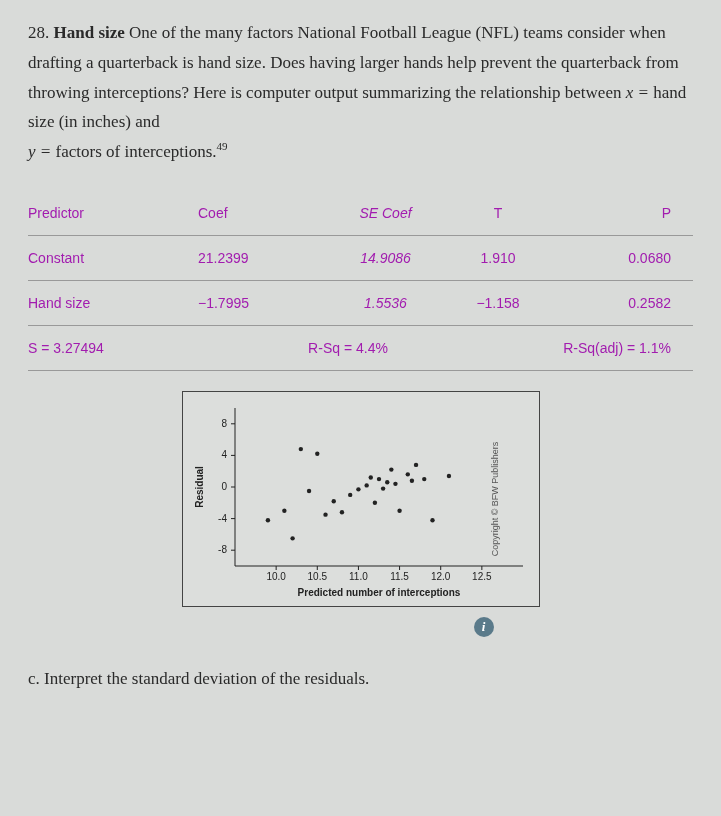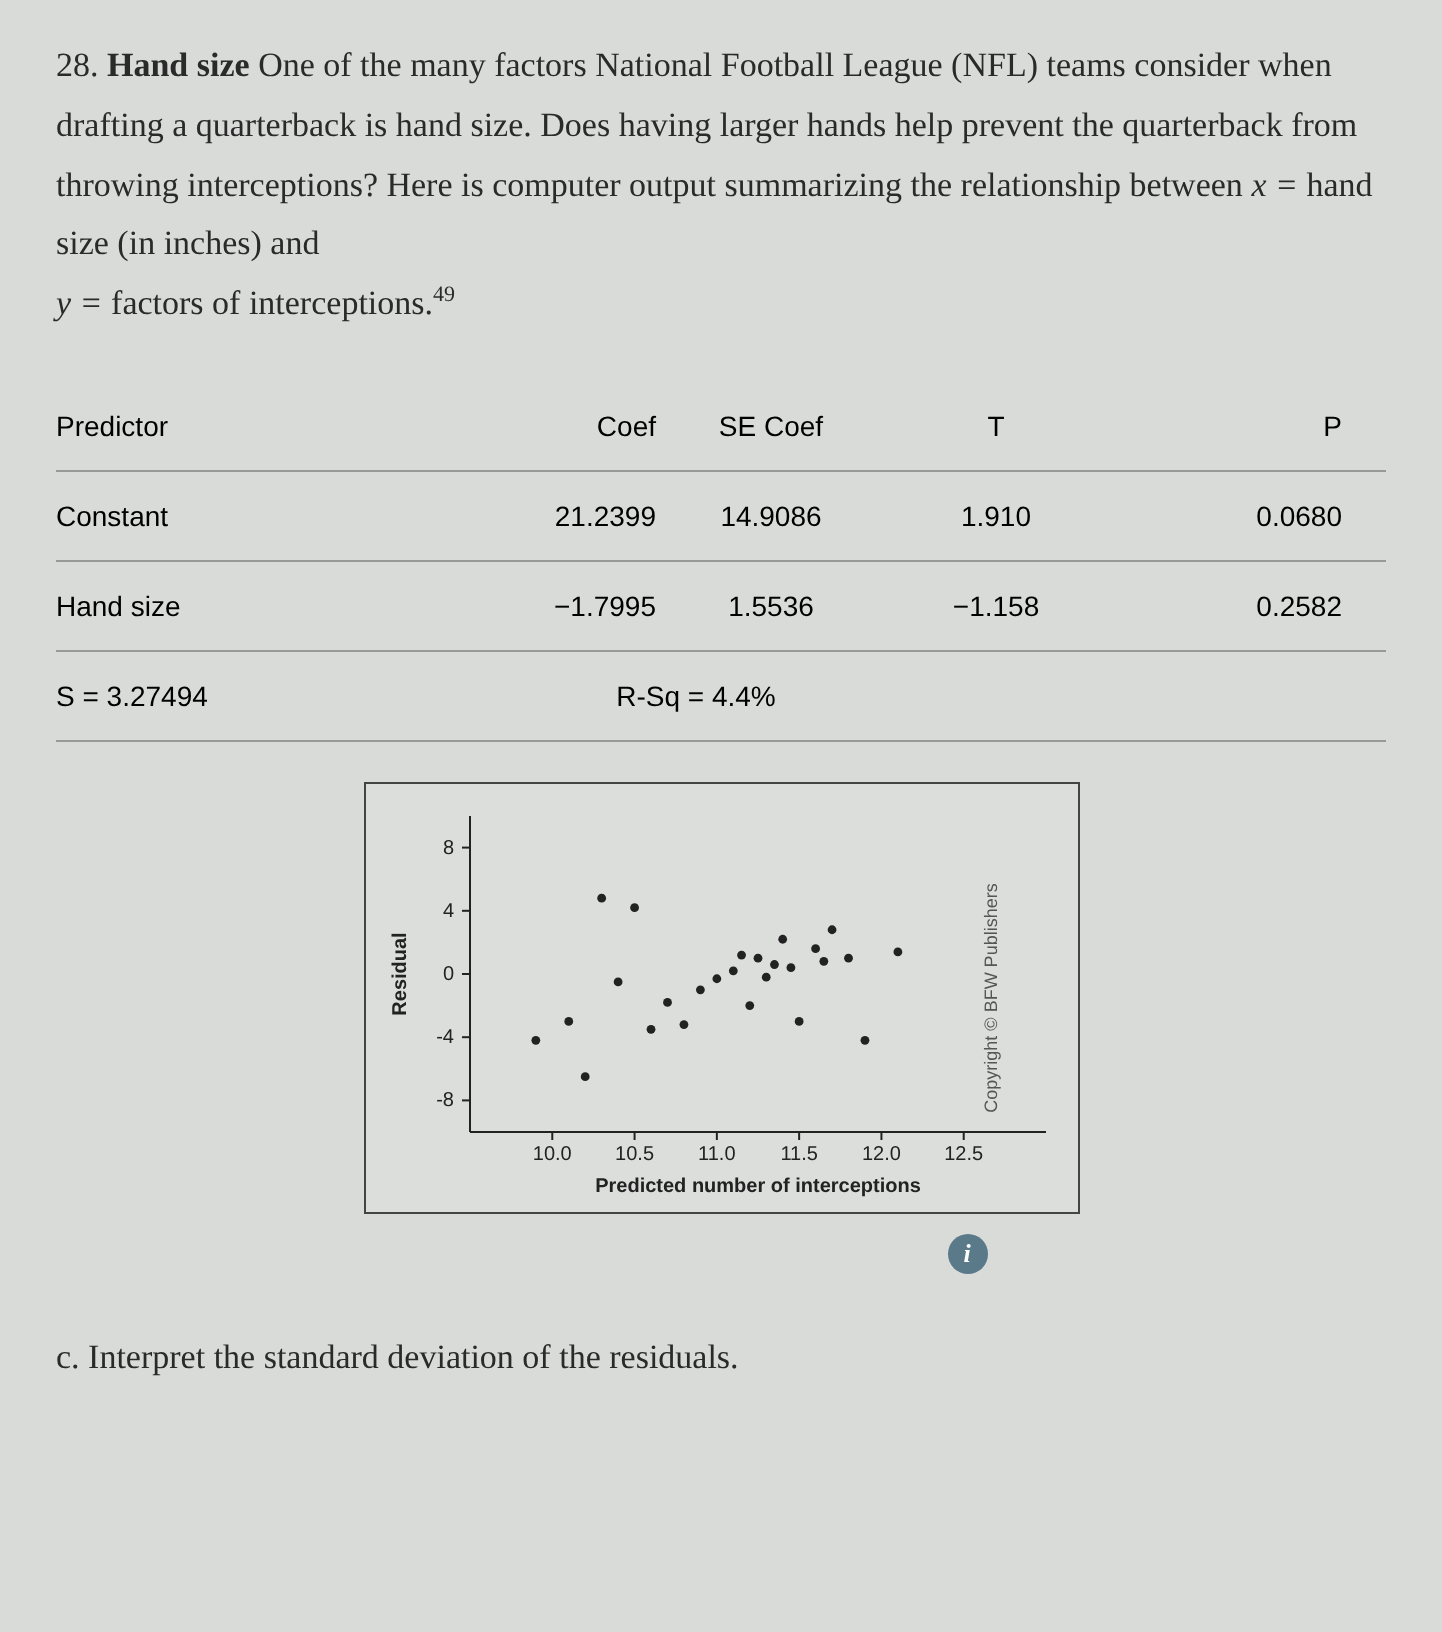--- a/index.html
+++ b/index.html
@@ -18,31 +18,31 @@
       margin-bottom: 24px;
     }
     .problem-number { font-weight: normal; }
     .bold-title { font-weight: bold; }
     .italic { font-style: italic; }
     .sup { font-size: 11px; vertical-align: super; }
     .table-wrap {
       margin: 10px 0 18px 0;
       font-family: Arial, sans-serif;
       font-size: 14px;
-      color: #000000;
+      color: #a21caf;
     }
     .table-row {
       display: flex;
       border-bottom: 1px solid #999;
       padding: 14px 0;
       align-items: center;
     }
     .col-pred { flex: 0 0 170px; }
-    .col-coef { flex: 0 0 130px; text-align: right; }
-    .col-se { flex: 0 0 115px; text-align: center; }
+    .col-coef { flex: 0 0 130px; text-align: left; }
+    .col-se { flex: 0 0 115px; text-align: center; font-style: italic; }
     .col-t { flex: 0 0 110px; text-align: center; }
     .col-p { flex: 1; text-align: right; padding-right: 22px; }
     .summary-row {
       display: flex;
       padding: 14px 0;
       border-bottom: 1px solid #999;
       align-items: flex-end;
       font-family: Arial, sans-serif;
       font-size: 14px;
     }
@@ -124,20 +124,21 @@
   <div class="table-row">
     <div class="col-pred">Hand size</div>
     <div class="col-coef">−1.7995</div>
     <div class="col-se">1.5536</div>
     <div class="col-t">−1.158</div>
     <div class="col-p">0.2582</div>
   </div>
   <div class="summary-row">
     <div class="sum-s">S = 3.27494</div>
     <div class="sum-rsq">R-Sq = 4.4%</div>
+    <div class="sum-rsqadj">R-Sq(adj) = 1.1%</div>
   </div>
 </div>
 
 <div class="chart-outer">
   <div class="chart-box">
     <svg class="chart-svg" id="chart-svg" width="340" height="200">
         <line x1="44" y1="6" x2="44" y2="164" stroke="#222" stroke-width="1"></line>
         <line x1="44" y1="164" x2="332" y2="164" stroke="#222" stroke-width="1"></line>
         <line x1="40" y1="148.20000000000002" x2="44" y2="148.20000000000002" stroke="#222"></line>
         <text x="36" y="151.20000000000002" text-anchor="end" font-size="10" font-family="Arial" fill="#222">-8</text>

